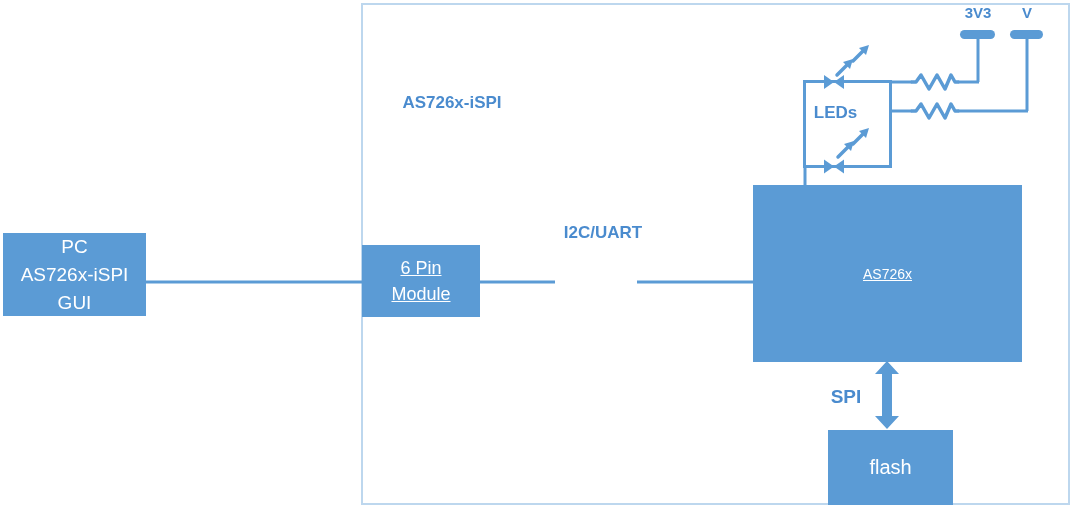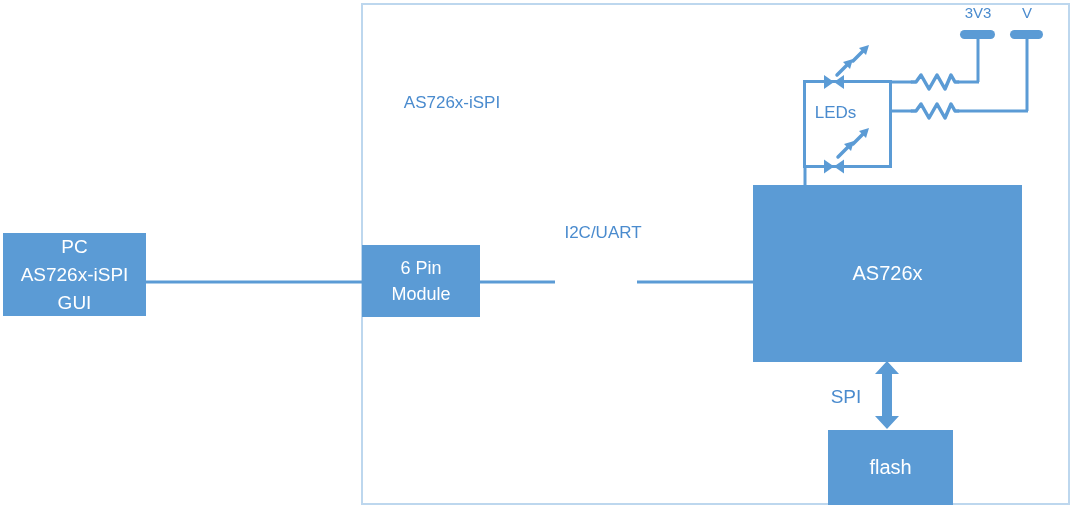--- a/index.html
+++ b/index.html
@@ -11,26 +11,26 @@
     position:absolute;left:361px;top:3px;width:709px;height:502px;
     border:2px solid #bdd7ee;background:transparent;box-sizing:border-box;
   }
   svg.wires{position:absolute;left:0;top:0;width:1080px;height:511px;pointer-events:none;}
   .blk{
     position:absolute;background:#5b9bd5;color:#ffffff;
     display:flex;flex-direction:column;align-items:center;justify-content:center;
     text-align:center;box-sizing:border-box;
   }
   .lbl{
-    position:absolute;color:#4a8bce;font-weight:normal;text-align:center;box-sizing:border-box;
+    position:absolute;color:#4a8bce;font-weight:bold;text-align:center;box-sizing:border-box;
   }
   .pc-box{left:3px;top:233px;width:143px;height:83px;font-size:19px;line-height:28px;}
-  .header-box{left:362px;top:245px;width:118px;height:72px;font-size:18px;line-height:26px;}
+  .header-box{left:362px;top:245px;width:118px;height:72px;font-size:18px;line-height:26px;text-decoration:underline;}
   .jumper-box{left:555px;top:260px;width:82px;height:42px;font-size:18px;}
-  .as726x-box{left:753px;top:185px;width:269px;height:177px;font-size:20px;}
+  .as726x-box{left:753px;top:185px;width:269px;height:177px;font-size:14px;text-decoration:underline;}
   .flash-box{left:828px;top:430px;width:125px;height:75px;font-size:20px;}
   .usb-label{left:168px;top:245px;width:172px;font-size:19px;}
   .i2c-label{left:553px;top:223px;width:100px;font-size:17px;}
   .module-title{left:368px;top:90px;width:168px;font-size:17px;line-height:25px;}
   .spi-label{left:825px;top:386px;width:42px;font-size:19px;}
   .rail3v3-label{left:958px;top:4px;width:40px;font-size:15px;}
   .railv-label{left:1007px;top:4px;width:40px;font-size:15px;}
   .leds-label{left:804px;top:103px;width:63px;font-size:17px;}
 </style>
 </head>

